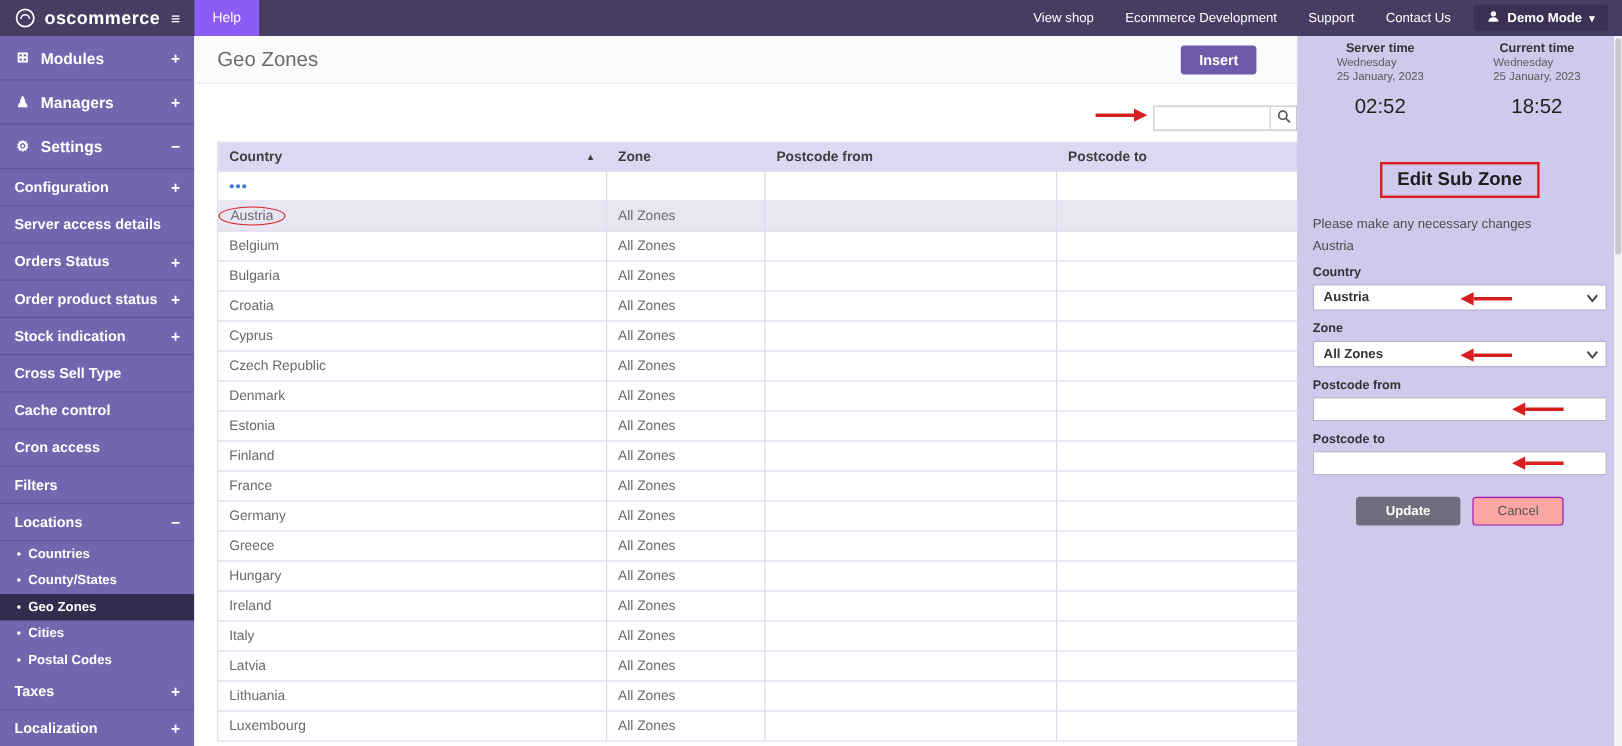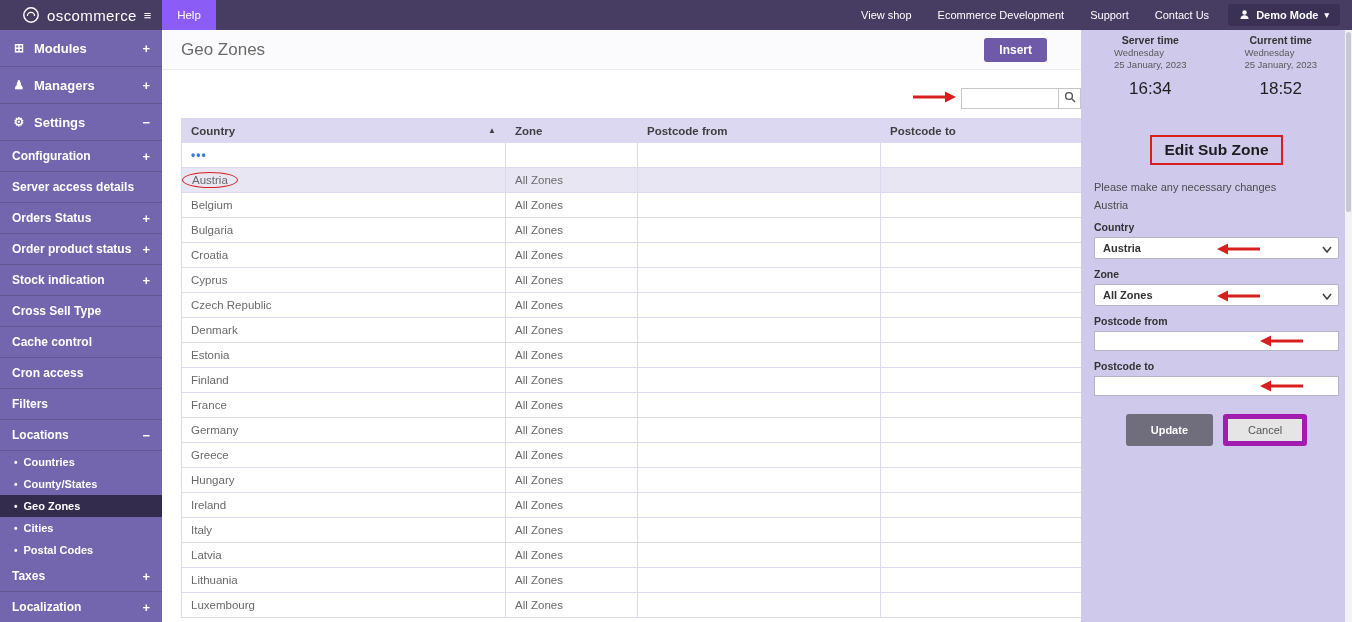--- a/index.html
+++ b/index.html
@@ -1,21 +1,21 @@
 <!DOCTYPE html>
 <html><head>
 <meta charset="utf-8">
 <style>
   * { box-sizing: border-box; margin: 0; padding: 0; }
   html,body { width:1352px; height:622px; overflow:hidden; }
   body { font-family:"Liberation Sans", sans-serif; background:#ffffff; position:relative; }
 
   
   .topbar { height:30px; background:#473d62; display:flex; align-items:stretch; color:#fff; }
-  .brand { width:162px; display:flex; align-items:center; gap:7px; padding:0 22px; }
+  .brand { width:162px; display:flex; align-items:center; gap:7px; padding:0 12px;font-weight:bold; }
   .logo svg { display:block; }
   .brand-text { font-size:15px; letter-spacing:.4px; }
   .burger { margin-left:auto; font-size:13px; cursor:pointer; }
   .help-tab { width:54px; display:flex; align-items:center; justify-content:center;
               font-size:11.5px; background:#8b5cf6; cursor:pointer; }
   .top-spacer { flex:1; }
   .top-links { display:flex; }
   .top-link { padding:0 13px; display:flex; align-items:center; font-size:11px; cursor:pointer; white-space:nowrap; }
   .user-chip { background:#3a3154; border-radius:3px; margin:4px 12px 4px 6px; display:flex;
                align-items:center; gap:6px; padding:0 11px; font-size:11px; font-weight:bold; cursor:pointer; }
@@ -87,21 +87,21 @@
                  color:#333; cursor:pointer; }
   .chev { position:absolute; right:6px; top:5px; }
   .sel-arrow { position:absolute; right:76px; top:4px; }
   .f-input-wrap { position:relative; height:20px; }
   .f-input { width:100%; height:100%; border:1px solid #b5b2c9; background:#fff; font-family:inherit;
              font-size:11px; padding:0 6px; }
   .input-arrow { position:absolute; right:34px; top:3px; }
   .panel-buttons { display:flex; justify-content:center; gap:10px; margin-top:18px; }
   .btn-update { background:#706d7c; color:#fff; border:none; border-radius:3px; font-size:11px;
                 font-weight:bold; padding:5px 25px; cursor:pointer; font-family:inherit;text-align:center; }
-  .btn-cancel { background:#e5e5e5; color:#555; border:5px solid #a21caf; border-radius:3px; font-size:11px;
+  .btn-cancel { background:#fca5a5; color:#555; border:1px solid #a21caf; border-radius:3px; font-size:11px;
                 padding:5px 20px; cursor:pointer; font-family:inherit; }
 
   
   .scrollbar { position:absolute; top:30px; right:0; width:7px; bottom:0; background:#f2f2f5; }
   .scrollbar .thumb { width:5px; margin:2px auto 0; height:180px; background:#c8c8d2; border-radius:3px; }
 </style>
 </head>
 <body>
 
 <div class="topbar">
@@ -495,21 +495,21 @@
 
   <aside class="panel">
     <div class="times">
       <div class="time-block">
         <div class="time-label">Server time</div>
         <div class="time-row">
           <div class="time-date">
             <span>Wednesday</span><br>
             <span>25 January, 2023</span>
           </div>
-          <div class="time-big">16:34</div>
+          <div class="time-big">02:52</div>
         </div>
       </div>
       <div class="time-block">
         <div class="time-label">Current time</div>
         <div class="time-row">
           <div class="time-date">
             <span>Wednesday</span><br>
             <span>25 January, 2023</span>
           </div>
           <div class="time-big">18:52</div>

